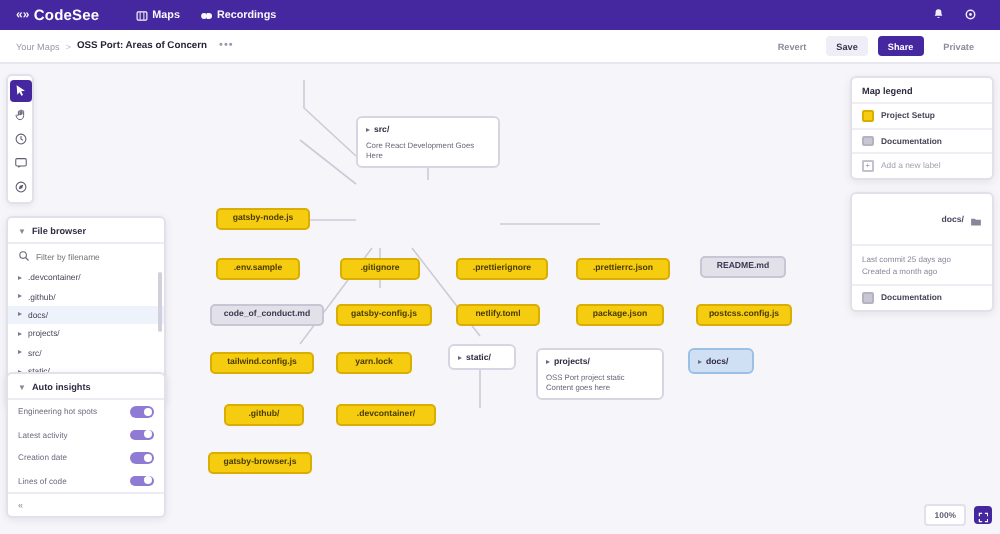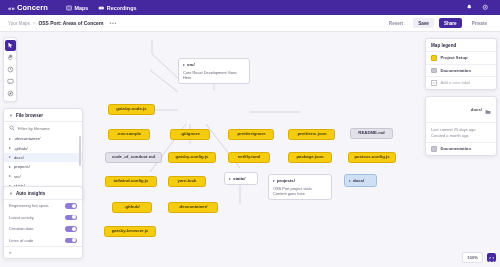--- a/index.html
+++ b/index.html
@@ -159,21 +159,21 @@
     display: flex; align-items: center; justify-content: center; cursor: pointer; }
 </style>
 </head>
 <body>
 
 <div id="app">
 
   <div class="topbar">
     <div class="brand">
       <span class="chev">«»</span>
-      <span>Concern</span>
+      <span>CodeSee</span>
     </div>
     <div class="topnav">
       <div class="topnav-item">
         <span>
           <svg width="6" height="6" viewBox="0 0 16 16">
               <rect x="1.5" y="2.5" width="13" height="11" rx="1.5" fill="none" stroke="#fff" stroke-width="1.6"></rect>
               <path d="M5.5 3v10M10.5 3v10" stroke="#fff" stroke-width="1.3"></path>
             </svg>
         </span>
         <span>Maps</span>

